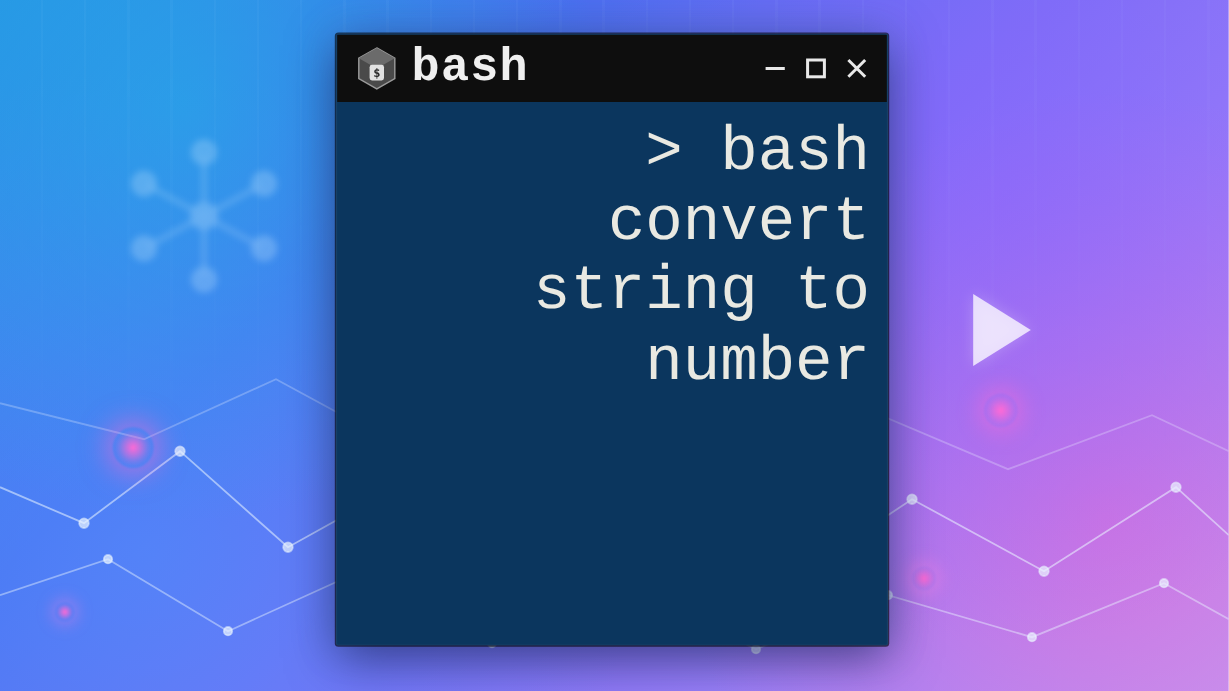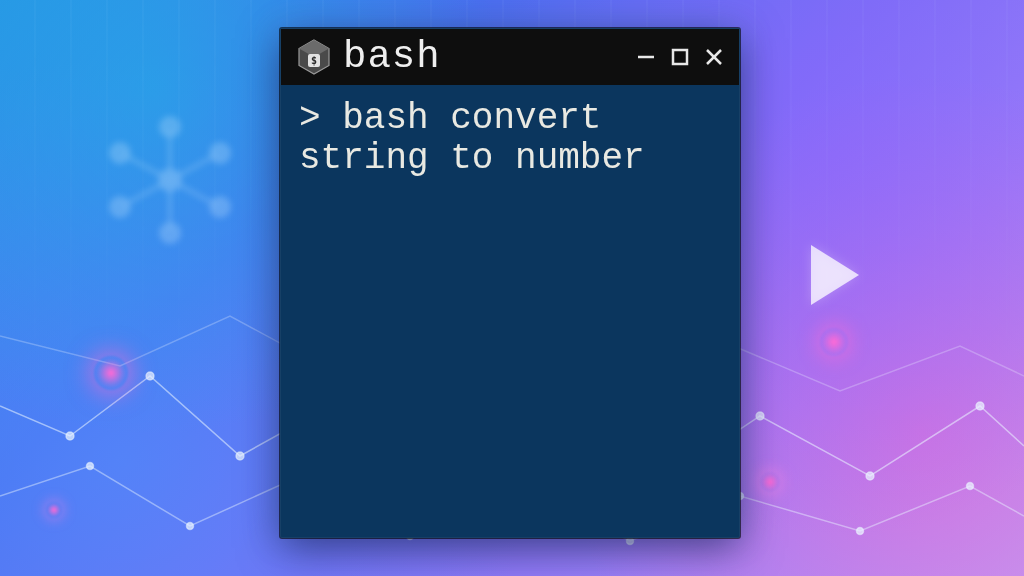--- a/index.html
+++ b/index.html
@@ -104,21 +104,21 @@
     width: 42px;
     height: 42px;
     display: flex;
     align-items: center;
     justify-content: center;
   }
 
   .app-title {
     color: #efefef;
     font-size: 39px;
-    font-weight: 400;
+    font-weight: 700;
     letter-spacing: 1px;
     font-family: 'Consolas', 'Courier New', monospace;
   }
 
   .spacer { flex: 1; }
 
   .win-controls {
     display: flex;
     align-items: center;
     gap: 12px;
@@ -131,25 +131,26 @@
     display: flex;
     align-items: center;
     justify-content: center;
     cursor: pointer;
   }
 
   .terminal-body {
     flex: 1;
     padding: 14px 14px 12px 18px;
     color: #e9e9e2;
-    font-size: 36px;
+    font-size: 52px;
     line-height: 1.12;
     font-family: 'Consolas', 'Courier New', monospace;
     white-space: pre-wrap;
     word-break: break-word;
+    text-align: right;
   }
 
   .prompt {
     color: #e9e9e2;
   }
 
   
   .flare {
     position: absolute;
     border-radius: 50%;

